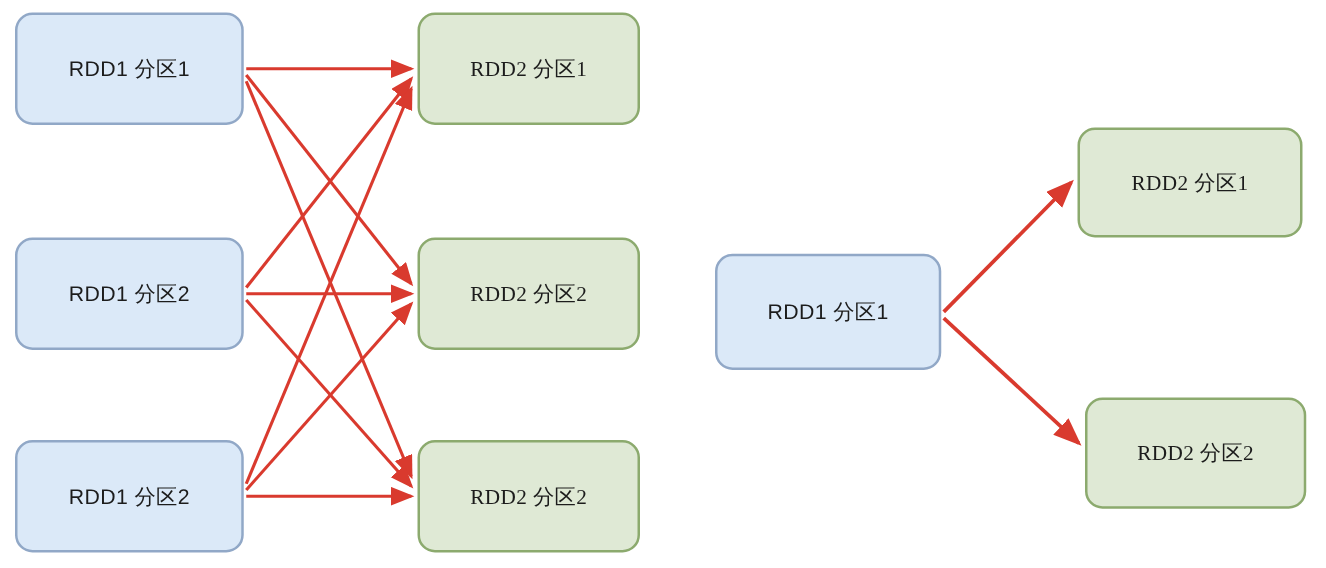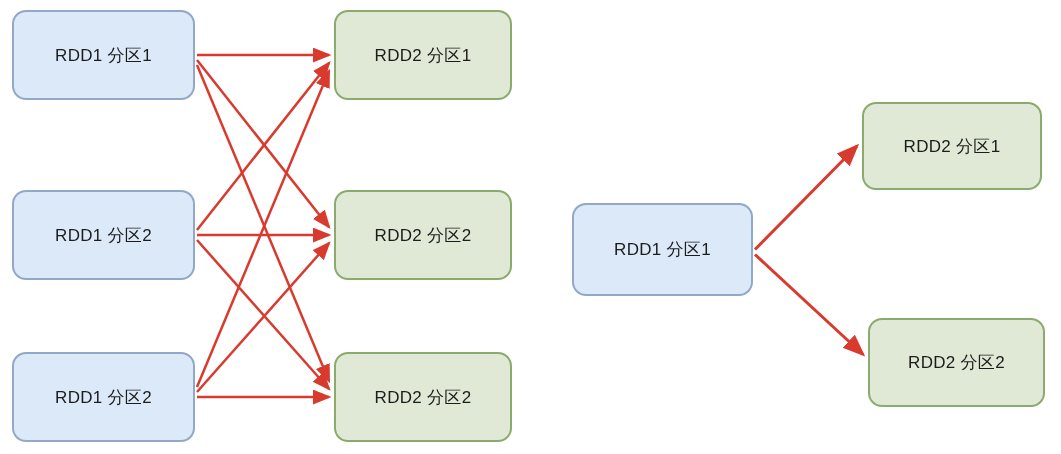--- a/index.html
+++ b/index.html
@@ -19,21 +19,21 @@
     display: flex;
     align-items: center;
     justify-content: center;
     border-radius: 14px;
     border: 2px solid;
     font-size: 17px;
     letter-spacing: 0.3px;
     color: var(--text, #1c1c1c);
   }
   .node.input  { background: var(--input-fill, #dbe9f8); border-color: var(--input-border, #91a8c7); }
-  .node.output { background: var(--output-fill, #dfe9d5); border-color: var(--output-border, #8caa6e); }
+  .node.output { background: var(--output-fill, #dfe9d5); border-color: var(--output-border, #8caa6e); font-family: Liberation Serif, serif; }
 
   .edges {
     position: absolute;
     left: 0; top: 0;
     width: 1061px; height: 454px;
     pointer-events: none;
   }
   .edge { stroke: var(--arrow, #d93a2e); fill: none; }
   .edge-left  { stroke-width: 2.5px; }
   .edge-right { stroke-width: 3px; }

